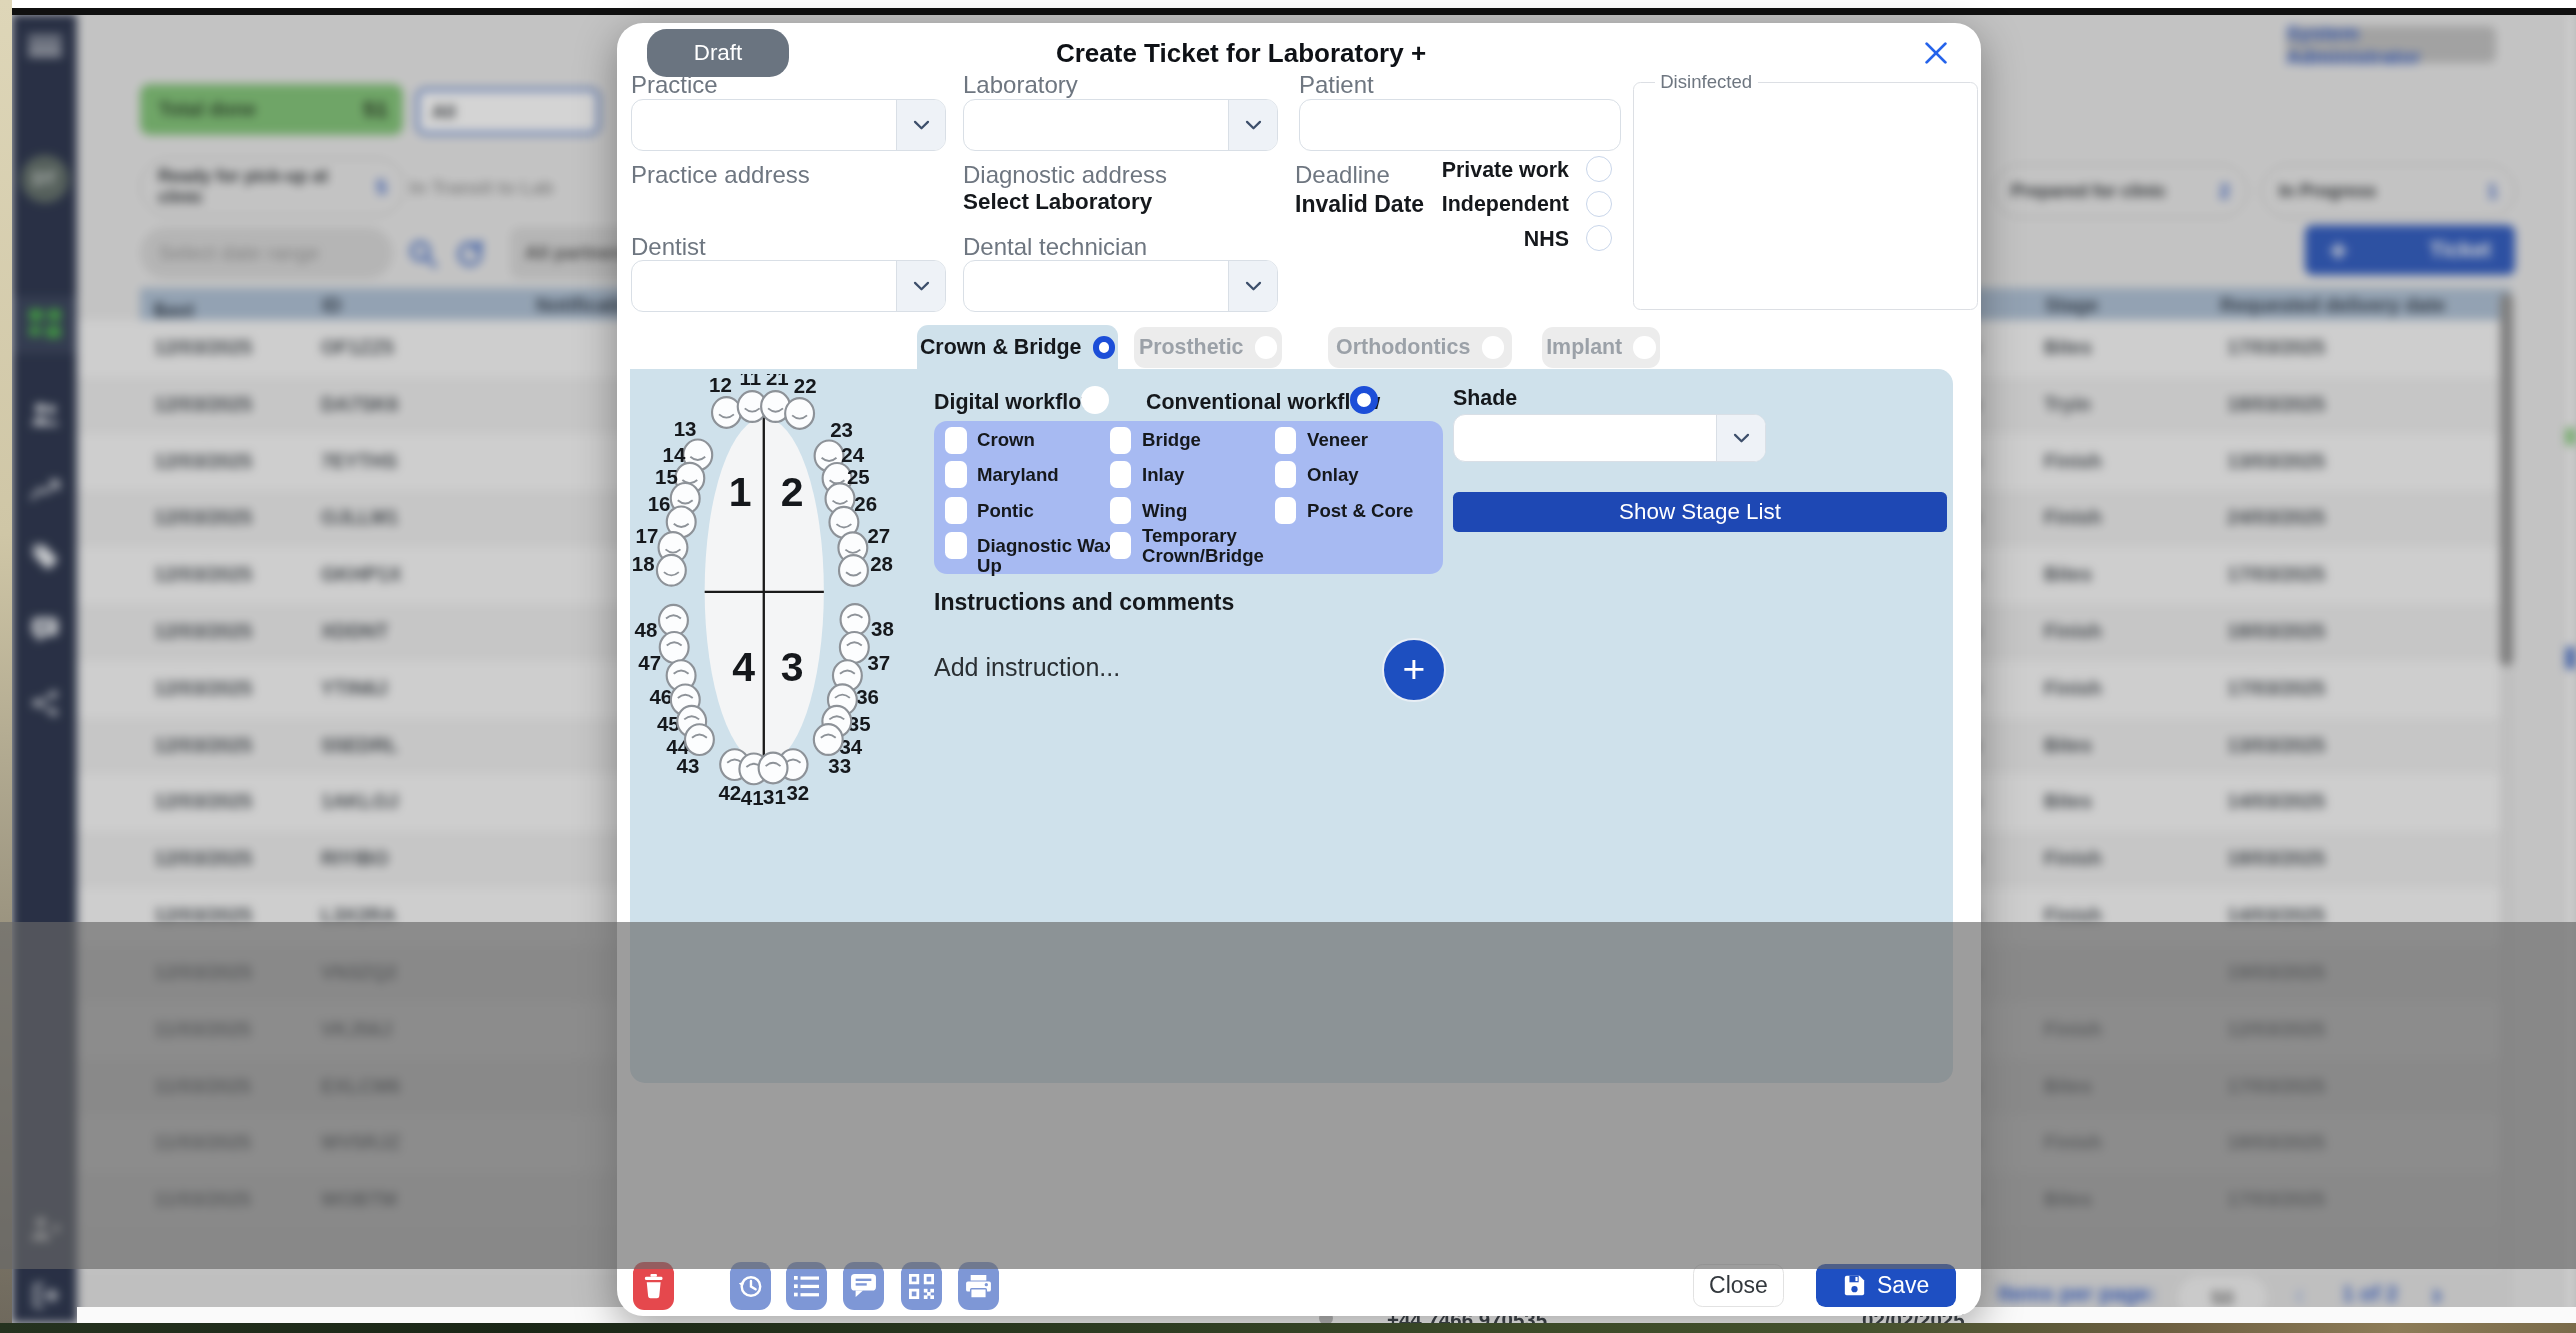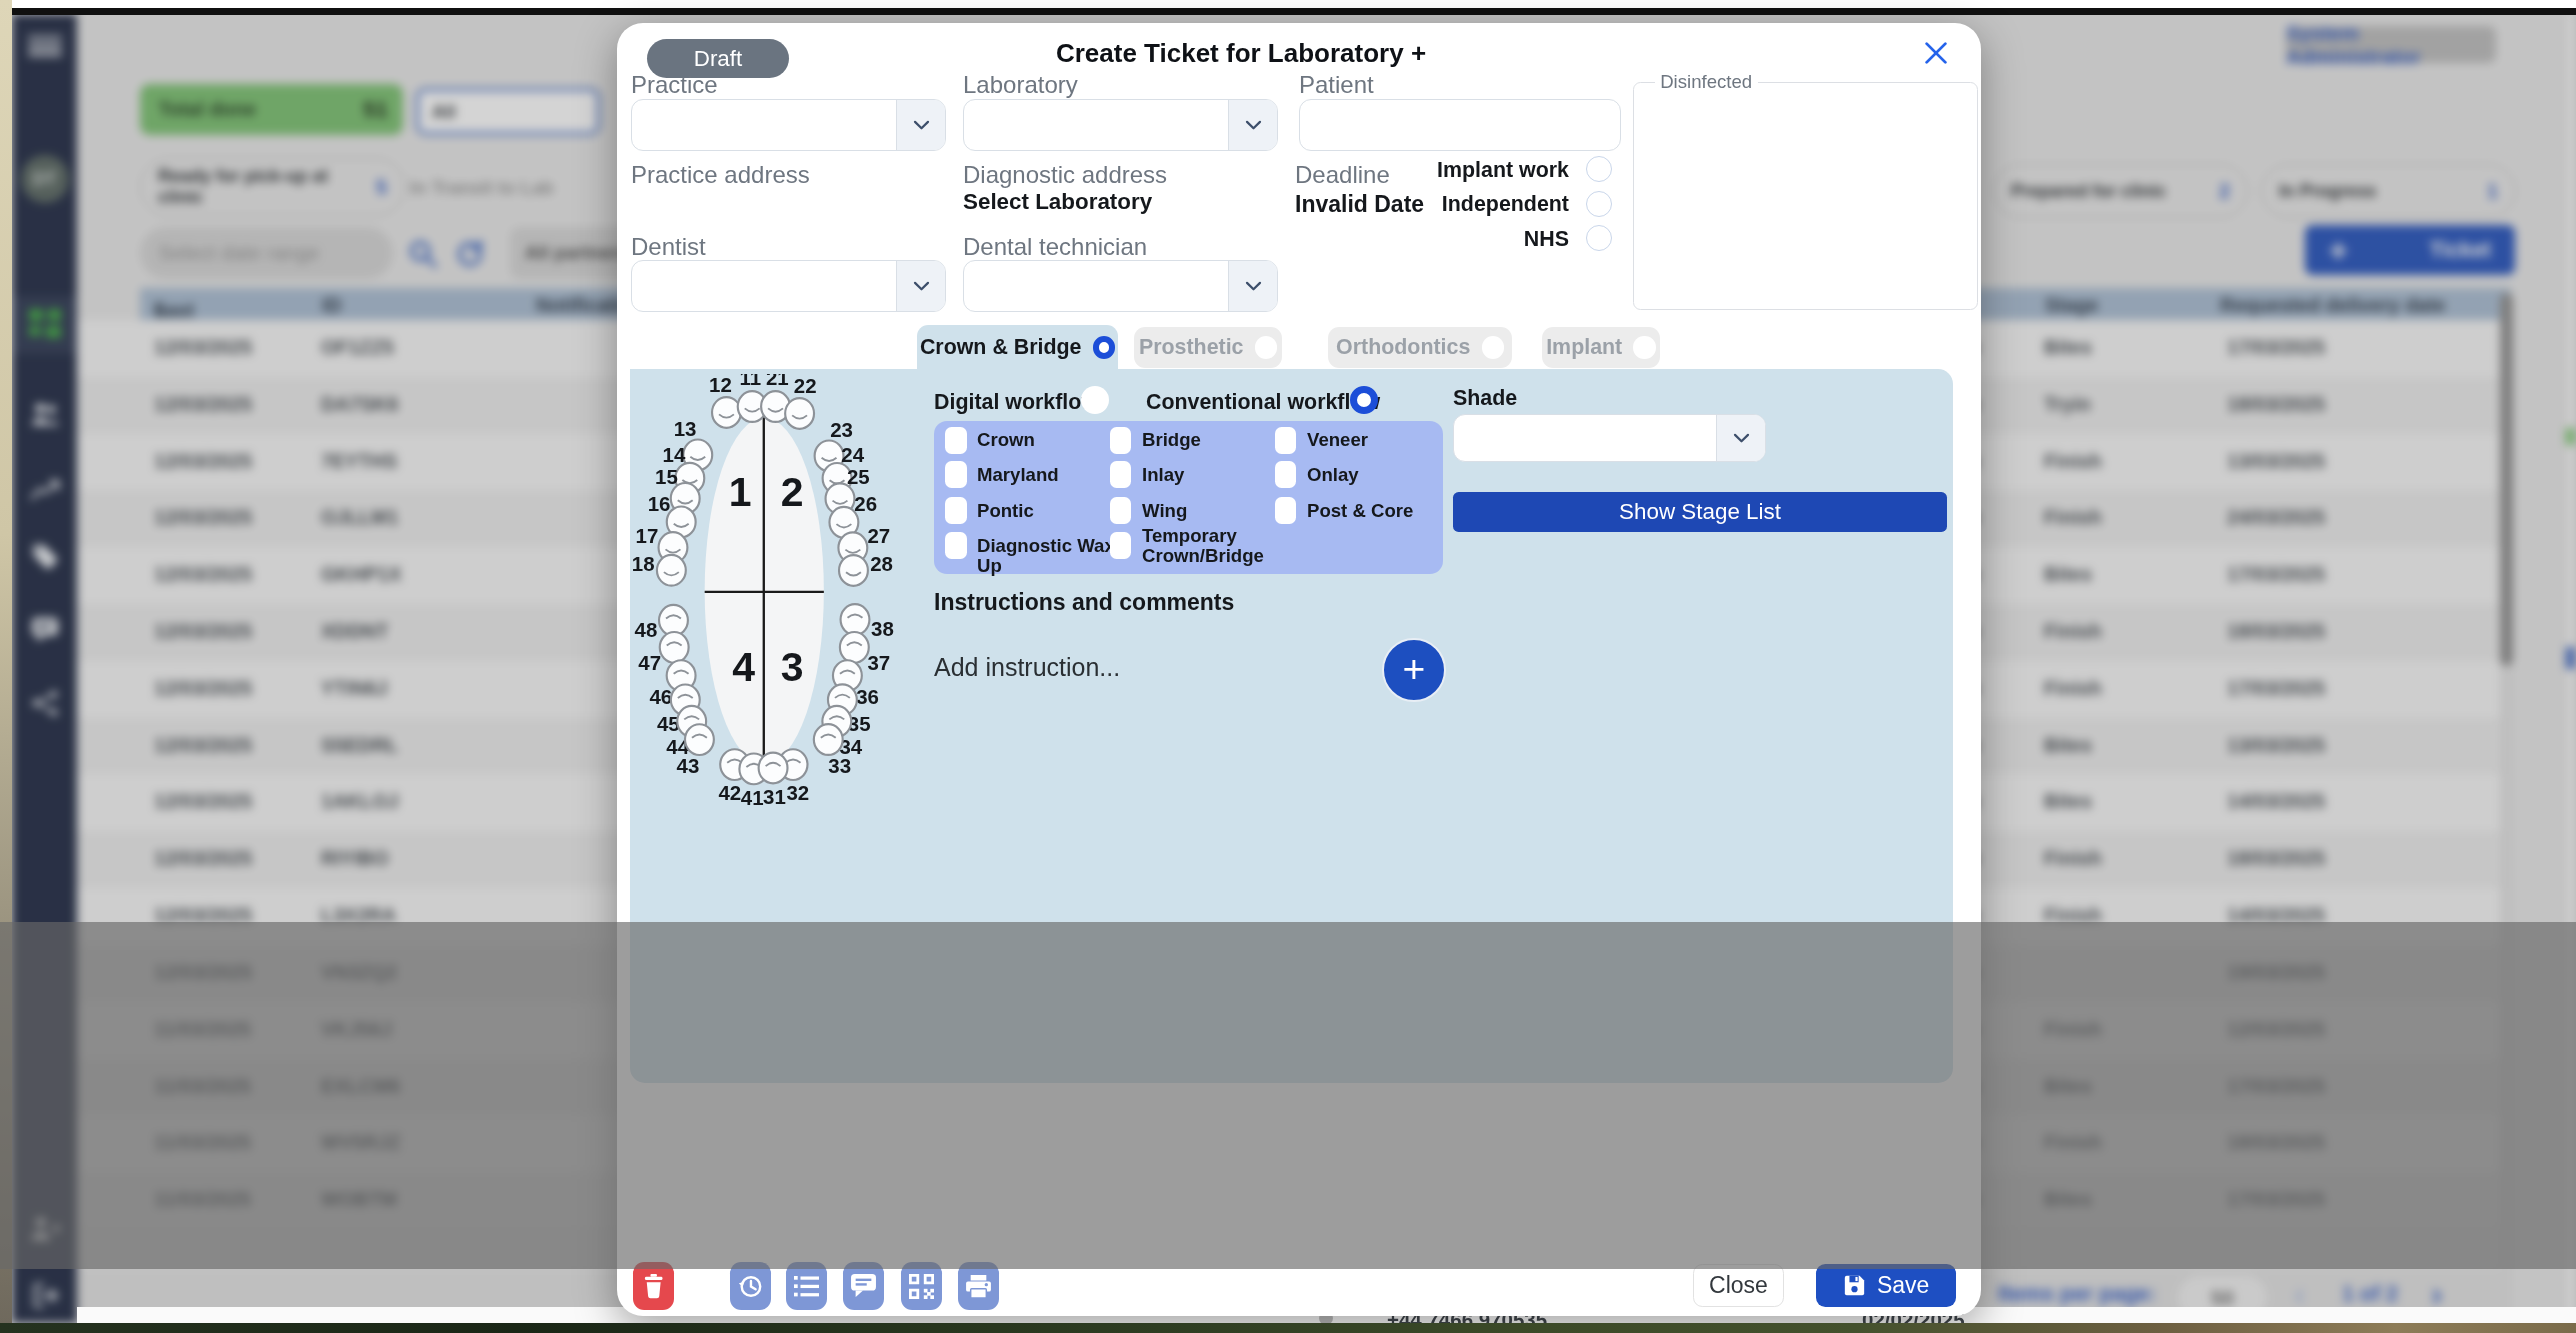--- a/index.html
+++ b/index.html
@@ -358,21 +358,21 @@
 <div class="abs" style="left:0;top:0;width:12px;height:1334px;z-index:4;
      background:linear-gradient(#ded6b8,#cfc6a6 40%,#9a937f 70%,#6e685c);"></div>
 
 <div class="rowstrip">
   <i class="abs" style="left:1242px;top:3.7px;width:14px;height:14px;border-radius:50%;background:#bdbdbd;display:block;"></i>
   <span class="abs" style="left:1310px;top:0.9px;font-size:20.5px;font-weight:600;color:#42484e;">+44 7466 970535</span>
   <span class="abs" style="left:1785px;top:0.9px;font-size:20.5px;font-weight:600;color:#42484e;">02/02/2025</span>
 </div>
 
 <div class="modal">
-  <div class="abs" style="left:30px;top:16px;width:142px;height:39px;background:#6a7480;border-radius:19.6px;
+  <div class="abs" style="left:30px;top:6px;width:142px;height:48px;background:#6a7480;border-radius:19.6px;
        display:flex;align-items:center;justify-content:center;">
     <span style="color:#fff;font-size:22.4px;">Draft</span>
   </div>
   <div class="abs" style="left:354px;top:15px;width:540px;text-align:center;font-size:26px;font-weight:bold;color:#0e1116;">Create Ticket for Laboratory +</div>
   <svg class="abs" style="left:1304px;top:15px;" width="30" height="30" viewBox="0 0 32 32">
     <line x1="6" y1="6" x2="26" y2="26" stroke="#2563eb" stroke-width="3" stroke-linecap="round"></line>
     <line x1="26" y1="6" x2="6" y2="26" stroke="#2563eb" stroke-width="3" stroke-linecap="round"></line>
   </svg>
 
   <span class="mlabel" style="left:14px;top:48px;">Practice</span>
@@ -398,21 +398,21 @@
   <fieldset class="abs" style="left:1016px;top:48px;width:320px;height:222px;border:1.9px solid #dcdfe4;border-radius:7.5px;margin:0;">
     <legend style="font-size:18.6px;color:#6e7680;padding:0 5.6px;margin-left:9.3px;">Disinfected</legend>
   </fieldset>
 
   <span class="mlabel" style="left:14px;top:138px;">Practice address</span>
   <span class="mlabel" style="left:346px;top:138px;">Diagnostic address</span>
   <span class="abs bold" style="left:346px;top:166px;font-size:22.4px;">Select Laboratory</span>
   <span class="mlabel" style="left:678px;top:138px;">Deadline</span>
   <span class="abs bold" style="left:678px;top:168px;font-size:23px;">Invalid Date</span>
   <div id="worktypes">
-      <div class="abs bold" style="left: 766px; top: 135px; width: 186px; text-align: right; font-size: 21.4px;">Implant work</div>
+      <div class="abs bold" style="left: 766px; top: 135px; width: 186px; text-align: right; font-size: 21.4px;">Private work</div>
       <div class="radio" style="left: 969px; top: 133px;"></div>
       <div class="abs bold" style="left: 766px; top: 169px; width: 186px; text-align: right; font-size: 21.4px;">Independent</div>
       <div class="radio" style="left: 969px; top: 168px;"></div>
       <div class="abs bold" style="left: 766px; top: 204px; width: 186px; text-align: right; font-size: 21.4px;">NHS</div>
       <div class="radio" style="left: 969px; top: 202px;"></div>
     </div>
 
   <span class="mlabel" style="left:14px;top:210px;">Dentist</span>
   <span class="mlabel" style="left:346px;top:210px;">Dental technician</span>
   <div class="sel" style="left:14px;top:237px;width:315px;">

